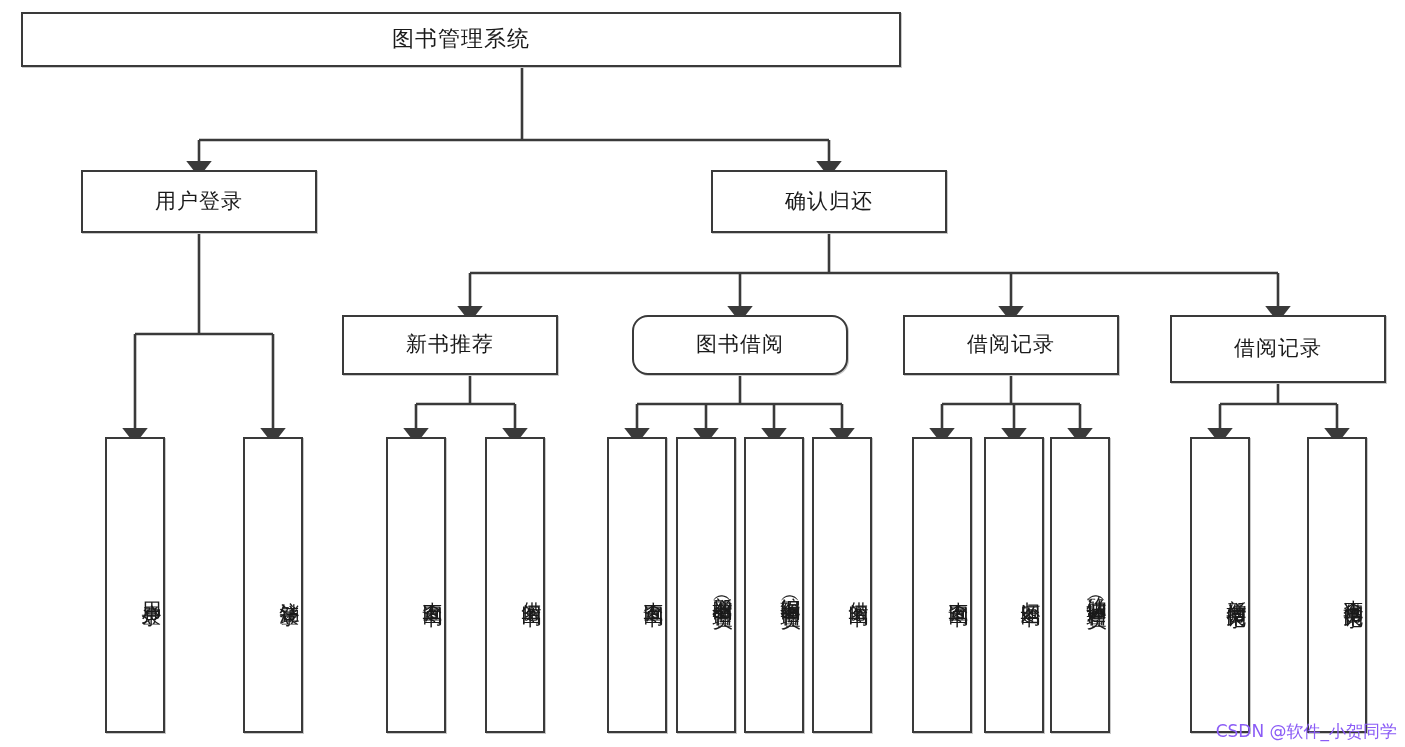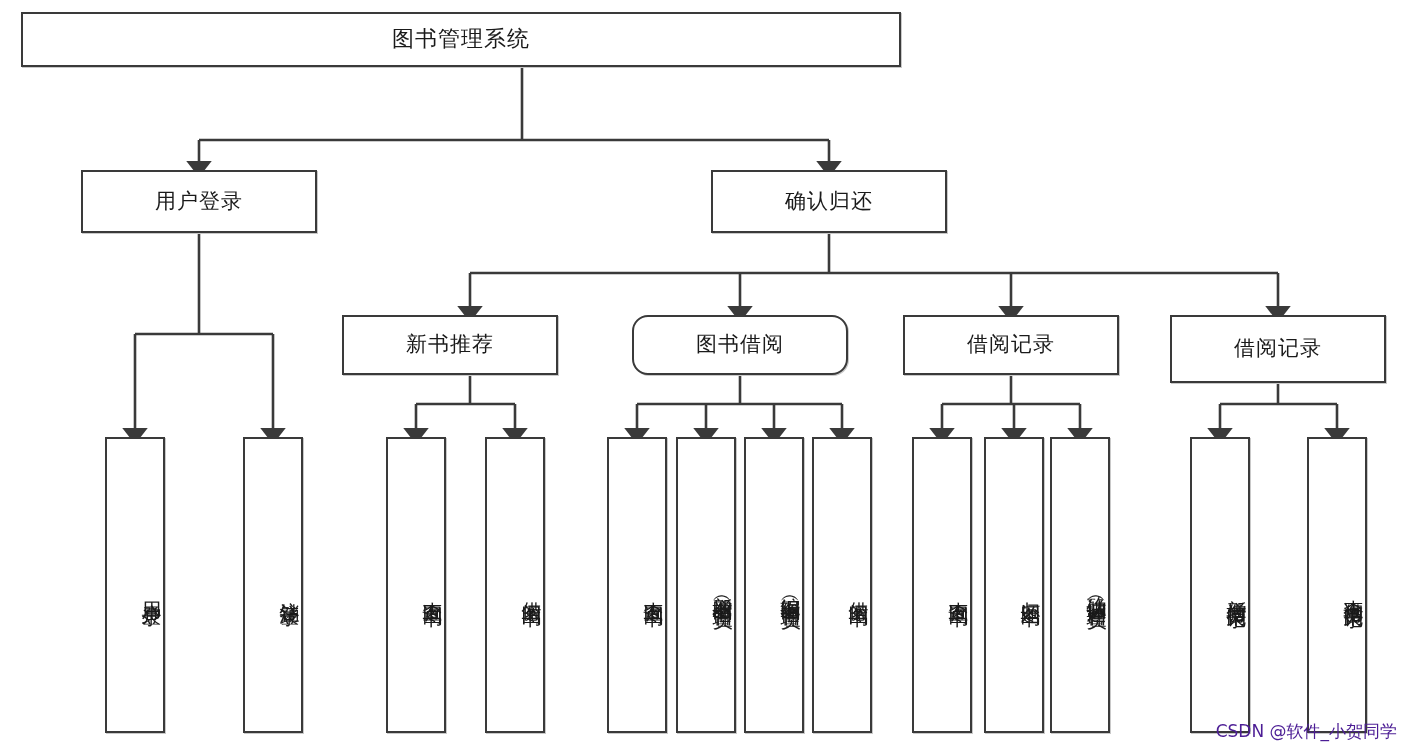--- a/index.html
+++ b/index.html
@@ -32,21 +32,21 @@
     padding-top:10px;
     align-items:flex-start;
     justify-content:center;
   }
   .node-root{font-size:22px;}
   svg#links{position:absolute;left:0;top:0;width:1405px;height:747px;pointer-events:none;}
   .watermark{
     position:absolute;
     right:8px;bottom:4px;
     font-size:17px;
-    color:#4c1d95;
+    color:#8b5cf6;
     white-space:nowrap;
     font-family:"DejaVu Sans","Liberation Sans",sans-serif;
   }
 </style>
 </head>
 <body>
 
 <div id="diagram-root">
   <svg id="links" viewBox="0 0 1405 747">
     <defs>

